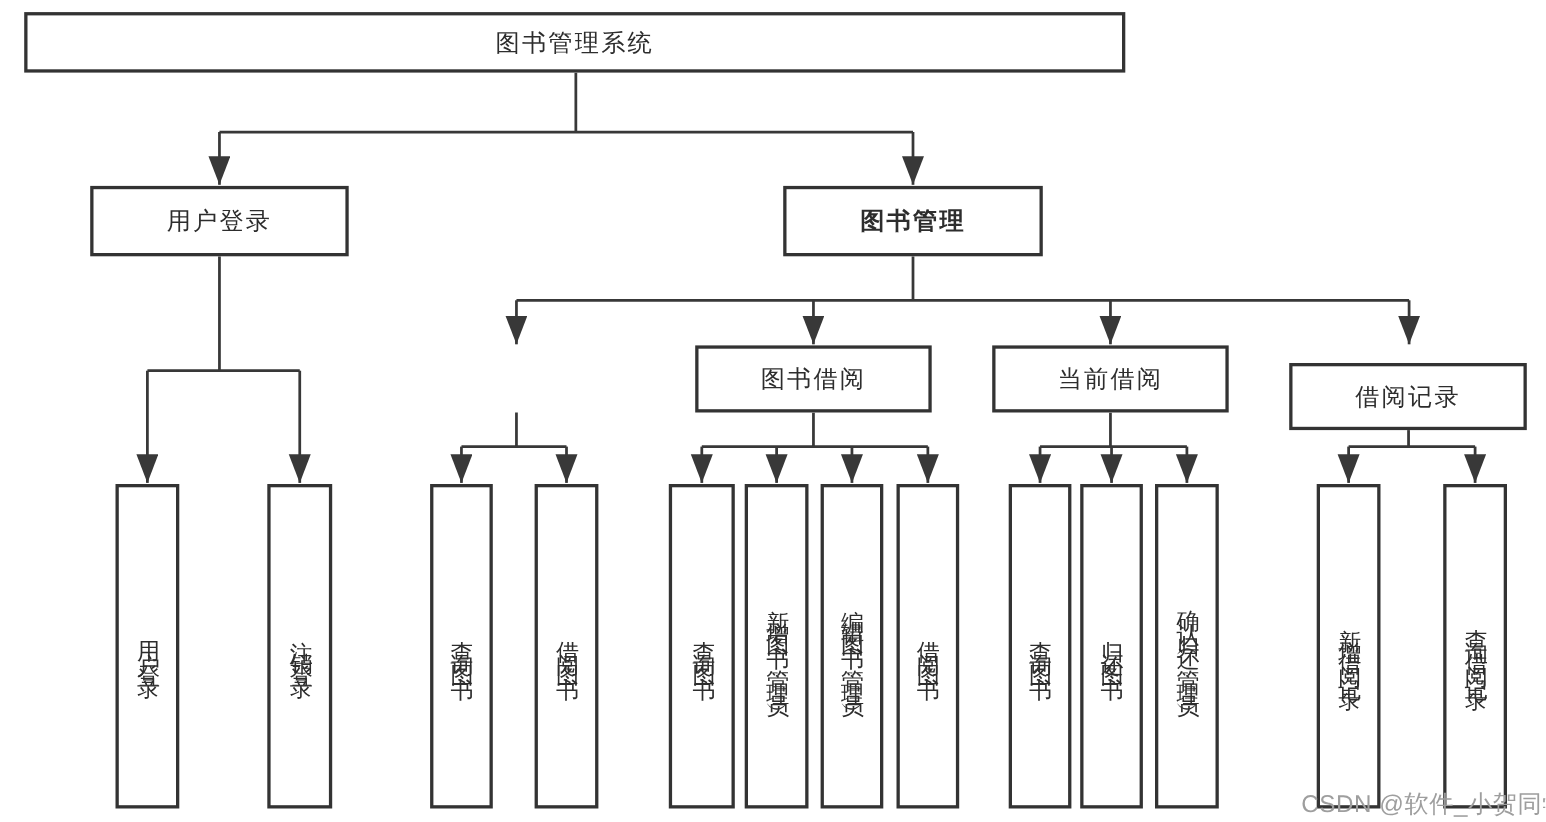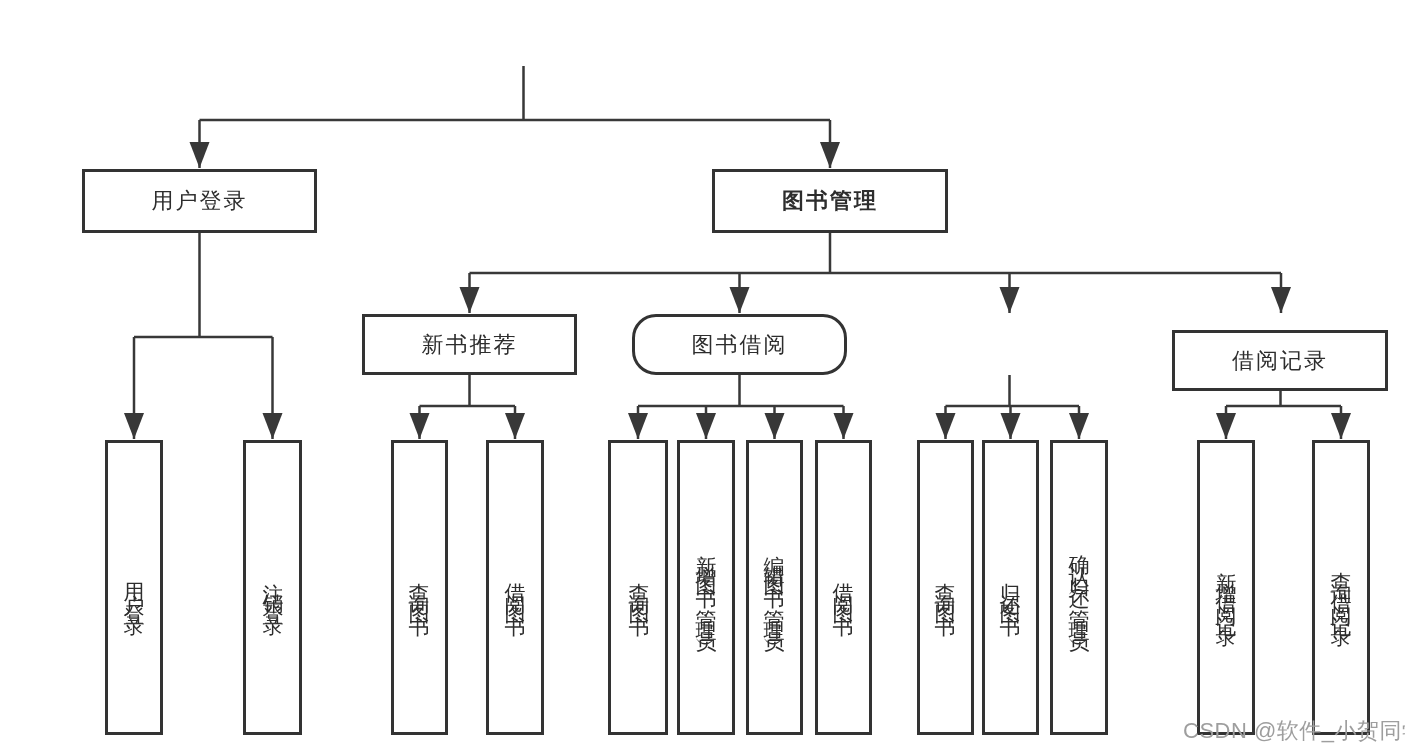--- a/index.html
+++ b/index.html
@@ -67,26 +67,27 @@
     <path class="link" marker-end="url(#ah)" d="M706,406 V439"></path>
     <path class="link" marker-end="url(#ah)" d="M774.5,406 V439"></path>
     <path class="link" marker-end="url(#ah)" d="M843.5,406 V439"></path>
     <path class="link" marker-end="url(#ah)" d="M945.5,406 V439"></path>
     <path class="link" marker-end="url(#ah)" d="M1010.5,406 V439"></path>
     <path class="link" marker-end="url(#ah)" d="M1079,406 V439"></path>
     <path class="link" marker-end="url(#ah)" d="M1226,406 V439"></path>
     <path class="link" marker-end="url(#ah)" d="M1341,406 V439"></path>
   </svg>
 
+  <div class="node hbox" style="left:22px;top:11px;width:1001px;height:55px;">图书管理系统</div>
 
   <div class="node hbox" style="left:82px;top:169px;width:235px;height:64px;">用户登录</div>
   <div class="node hbox" style="left:712px;top:169px;width:236px;height:64px;font-weight:bold;">图书管理</div>
 
-  <div class="node hbox" style="left:362px;top:314px;width:215px;height:61px;">新书推荐</div>
-  <div class="node hbox" style="left:632px;top:314px;width:215px;height:61px;border-radius:24px;">图书借阅</div>
+  <div class="node hbox" style="left:632px;top:314px;width:215px;height:61px;">图书借阅</div>
+  <div class="node hbox" style="left:902px;top:314px;width:215px;height:61px;">当前借阅</div>
   <div class="node hbox" style="left:1172px;top:314px;width:216px;height:61px;margin-top:16px;">借阅记录</div>
 
   <div class="node vbox" style="left:105px;top:440px;width:58px;height:295px;">用户登录</div>
   <div class="node vbox" style="left:243px;top:440px;width:59px;height:295px;">注销登录</div>
 
   <div class="node vbox" style="left:391px;top:440px;width:57px;height:295px;">查询图书</div>
   <div class="node vbox" style="left:486px;top:440px;width:58px;height:295px;">借阅图书</div>
 
   <div class="node vbox" style="left:608px;top:440px;width:60px;height:295px;">查询图书</div>
   <div class="node vbox" style="left:677px;top:440px;width:58px;height:295px;">新增图书（管理员）</div>

